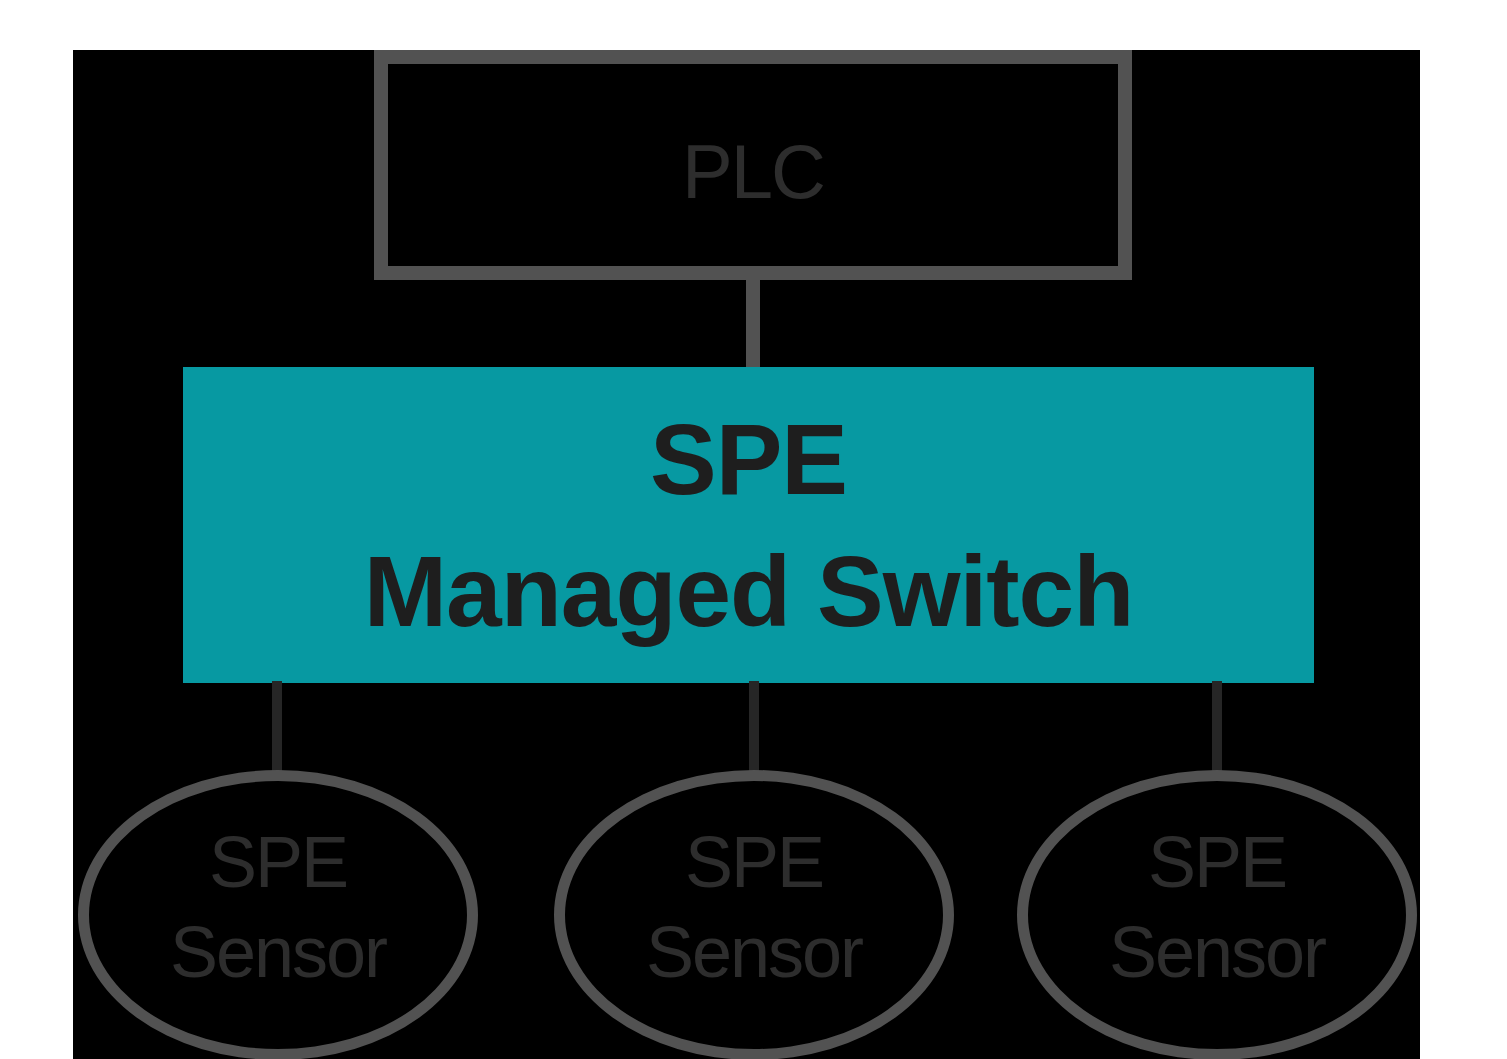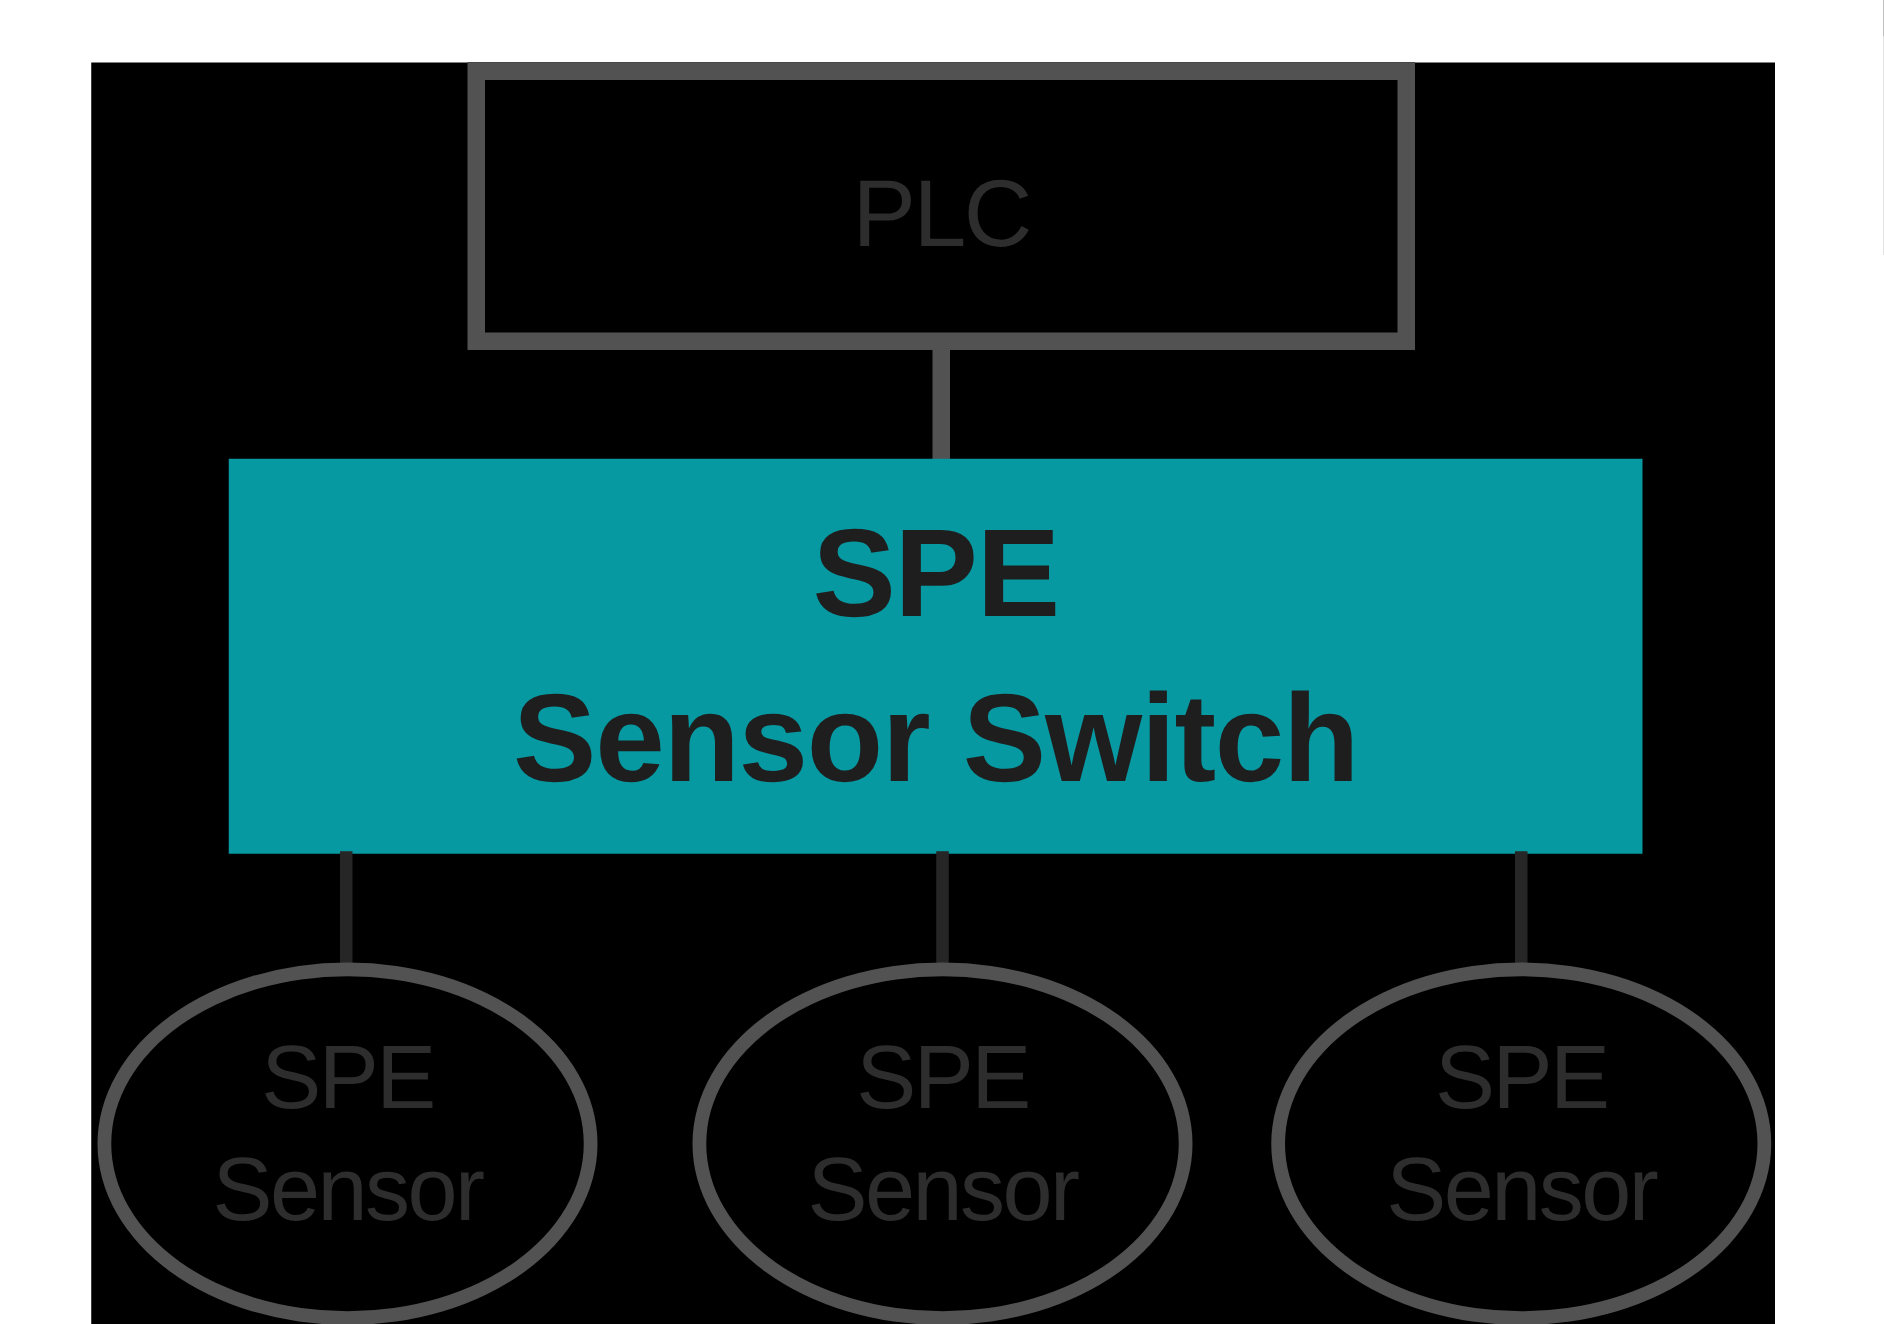--- a/index.html
+++ b/index.html
@@ -111,21 +111,21 @@
   <div class="content-bg"></div>
 
   <div class="plc-box">
     <span class="plc-label">PLC</span>
   </div>
 
   <div class="connector-gray"></div>
 
   <div class="switch-box">
     <div class="switch-line">SPE</div>
-    <div class="switch-line">Sensor Switch</div>
+    <div class="switch-line">Managed Switch</div>
   </div>
 
   <div class="connector-dark c1"></div>
   <div class="connector-dark c2"></div>
   <div class="connector-dark c3"></div>
 
   <div class="sensor-ellipse e1">
     <div class="sensor-line">SPE</div>
     <div class="sensor-line">Sensor</div>
   </div>

